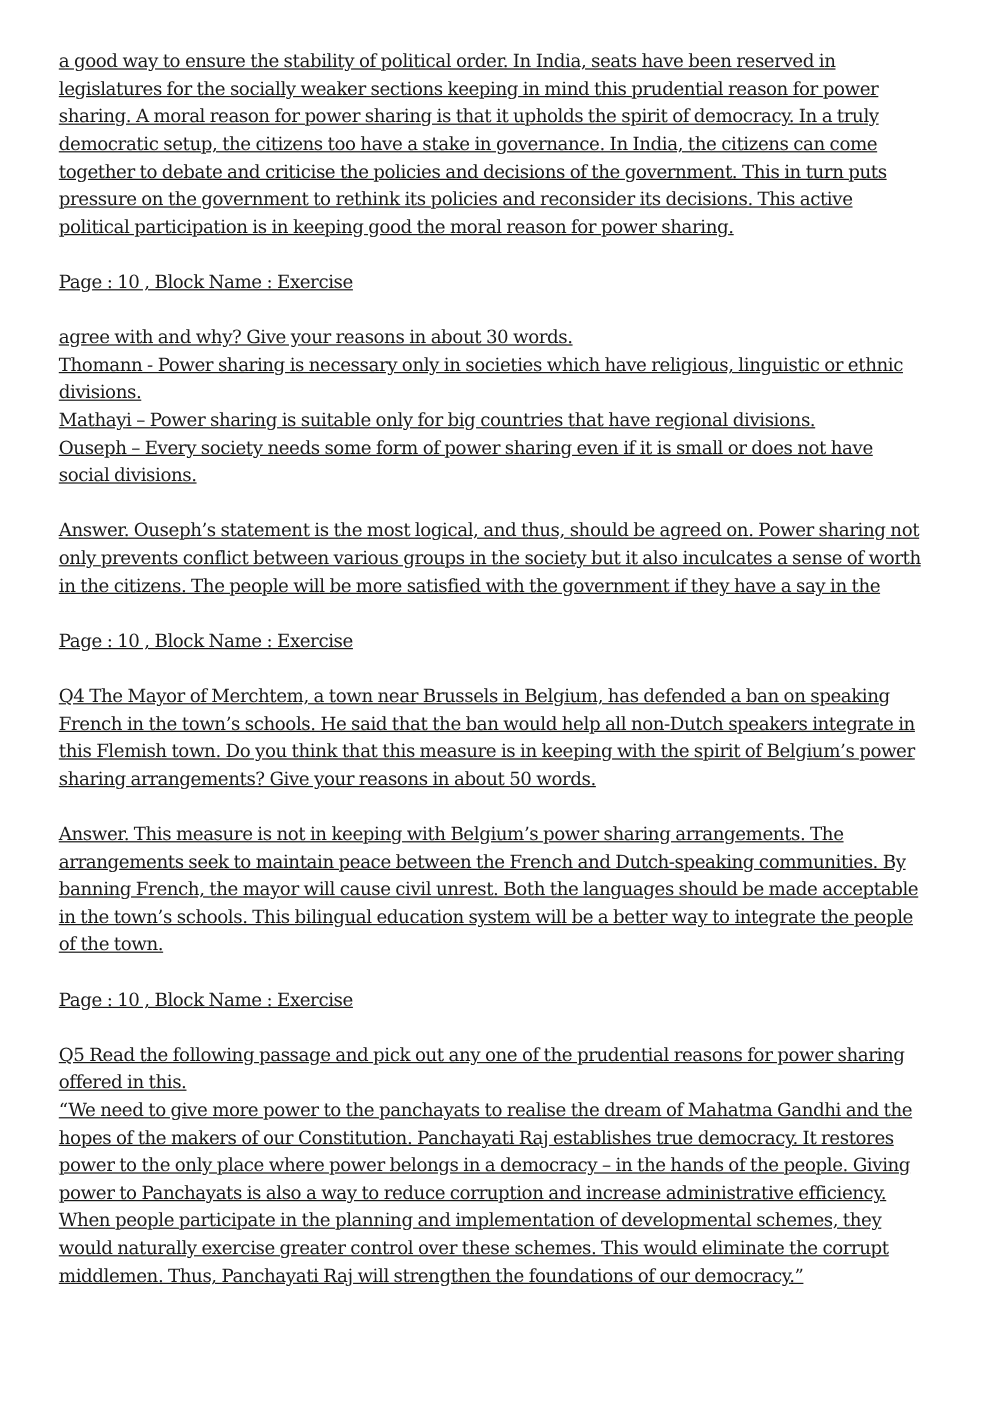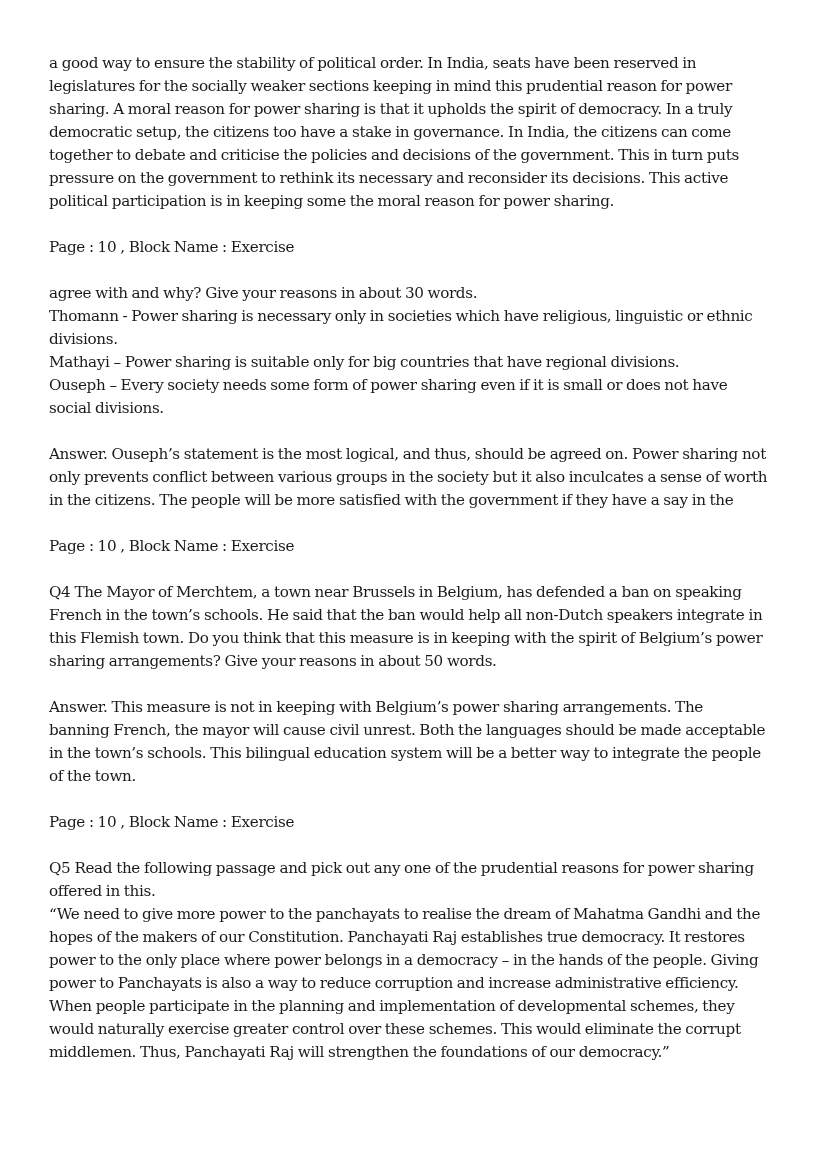--- a/index.html
+++ b/index.html
@@ -19,40 +19,41 @@
       top: 40px;
       width: 740px;
       font-family: "DejaVu Serif", "Liberation Serif", serif;
       font-size: 15.2px;
       line-height: 23px;
       color: #1a1a1a;
       letter-spacing: -0.35px;
       word-spacing: -0.5px;
     }
     .block {
-      margin: 12px 0 23px 0;
+      margin: 0 0 23px 0;
+      text-decoration: underline;
     }
     .line {
       display: block;
       white-space: nowrap;
       height: 23px;
     }
   </style>
 </head>
 <body>
 
 <div class="page" id="page">
     <div class="block">
       <span class="line">a good way to ensure the stability of political order. In India, seats have been reserved in</span>
       <span class="line">legislatures for the socially weaker sections keeping in mind this prudential reason for power</span>
       <span class="line">sharing. A moral reason for power sharing is that it upholds the spirit of democracy. In a truly</span>
       <span class="line">democratic setup, the citizens too have a stake in governance. In India, the citizens can come</span>
       <span class="line">together to debate and criticise the policies and decisions of the government. This in turn puts</span>
-      <span class="line">pressure on the government to rethink its necessary and reconsider its decisions. This active</span>
-      <span class="line">political participation is in keeping some the moral reason for power sharing.</span>
+      <span class="line">pressure on the government to rethink its policies and reconsider its decisions. This active</span>
+      <span class="line">political participation is in keeping good the moral reason for power sharing.</span>
     </div>
     <div class="block">
       <span class="line">Page : 10 , Block Name : Exercise</span>
     </div>
     <div class="block">
       <span class="line">agree with and why? Give your reasons in about 30 words.</span>
       <span class="line">Thomann - Power sharing is necessary only in societies which have religious, linguistic or ethnic</span>
       <span class="line">divisions.</span>
       <span class="line">Mathayi – Power sharing is suitable only for big countries that have regional divisions.</span>
       <span class="line">Ouseph – Every society needs some form of power sharing even if it is small or does not have</span>
@@ -67,20 +68,21 @@
       <span class="line">Page : 10 , Block Name : Exercise</span>
     </div>
     <div class="block">
       <span class="line">Q4 The Mayor of Merchtem, a town near Brussels in Belgium, has defended a ban on speaking</span>
       <span class="line">French in the town’s schools. He said that the ban would help all non-Dutch speakers integrate in</span>
       <span class="line">this Flemish town. Do you think that this measure is in keeping with the spirit of Belgium’s power</span>
       <span class="line">sharing arrangements? Give your reasons in about 50 words.</span>
     </div>
     <div class="block">
       <span class="line">Answer. This measure is not in keeping with Belgium’s power sharing arrangements. The</span>
+      <span class="line">arrangements seek to maintain peace between the French and Dutch-speaking communities. By</span>
       <span class="line">banning French, the mayor will cause civil unrest. Both the languages should be made acceptable</span>
       <span class="line">in the town’s schools. This bilingual education system will be a better way to integrate the people</span>
       <span class="line">of the town.</span>
     </div>
     <div class="block">
       <span class="line">Page : 10 , Block Name : Exercise</span>
     </div>
     <div class="block">
       <span class="line">Q5 Read the following passage and pick out any one of the prudential reasons for power sharing</span>
       <span class="line">offered in this.</span>

